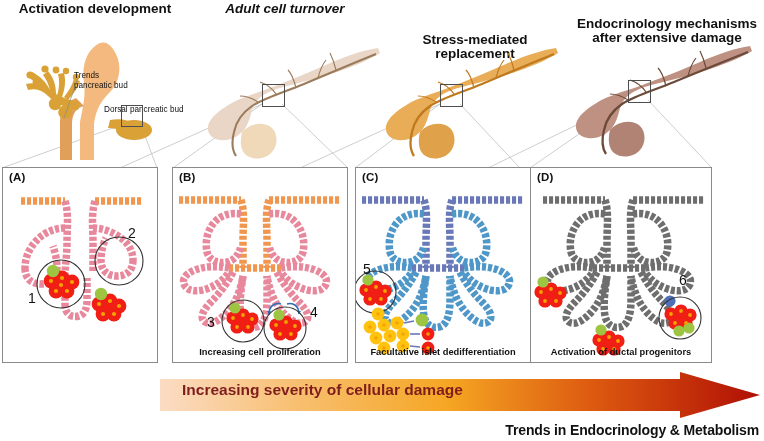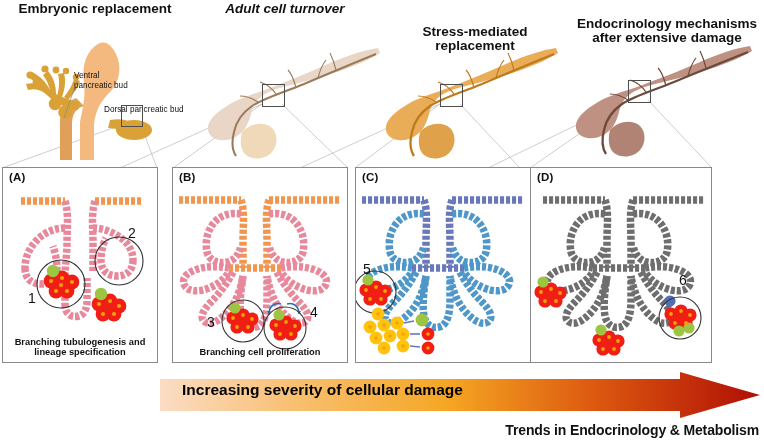--- a/index.html
+++ b/index.html
@@ -39,45 +39,45 @@
   .panel-svg{position:absolute;left:0;top:0;}
 
   .callnum{
     position:absolute;font-size:14px;color:#111;font-weight:normal;
     font-family:"Liberation Sans","DejaVu Sans",sans-serif;
   }
 
   
   #severity-arrow{position:absolute;}
   .arrow-label{
-    position:absolute;font-weight:bold;font-size:15.5px;color:#000000;
+    position:absolute;font-weight:bold;font-size:15.5px;color:#7f1d1d;
     white-space:nowrap;
   }
 
   
   #journal-credit{
     position:absolute;right:5px;bottom:3px;font-size:14px;font-weight:bold;
     color:#111;letter-spacing:-0.15px;
   }
 
   
   .embryo-label{
     position:absolute;font-size:8.2px;color:#111;line-height:1.2;white-space:nowrap;
   }
 </style>
 </head>
 <body>
 
 <div class="col-title" style="left:0px;top:2px;width:190px;">
-  <span>Embryonic replacement</span>
+  <span>Activation development</span>
 </div>
 <div class="col-title" style="left:190px;top:2px;width:190px;font-style:italic;">
   <span>Adult cell turnover</span>
 </div>
-<div class="col-title" style="left:382px;top:10px;width:186px;white-space:pre-line;">
+<div class="col-title" style="left:382px;top:18px;width:186px;white-space:pre-line;">
   <span>Stress-mediated
 replacement</span>
 </div>
 <div class="col-title" style="left:570px;top:2px;width:194px;white-space:pre-line;">
   <span>Endocrinology mechanisms
 after extensive damage</span>
 </div>
 
 <svg class="connectors" viewBox="0 0 764 441">
   <g stroke="#b9b9b9" stroke-width="0.7" fill="none">
@@ -122,21 +122,21 @@
       <circle cx="66" cy="39" r="3.2"></circle>
       <circle cx="45" cy="66" r="6.2"></circle>
       <circle cx="55" cy="74" r="6.8"></circle>
     </g>
 
     <ellipse cx="124" cy="92" rx="18" ry="10" fill="#D9A136"></ellipse>
     <path d="M100 82 C110 80 118 82 124 86 L120 96 C112 92 104 90 98 90 Z" fill="#D9A136"></path>
   </svg>
 </div>
 <div class="embryo-label" style="left:74px;top:61px;white-space:pre-line;">
-  <span>Ventral
+  <span>Trends
 pancreatic bud</span>
 </div>
 <div class="embryo-label" style="left:104px;top:105px;text-align:right;">
   <span>Dorsal pancreatic bud</span>
 </div>
 <svg class="connectors" viewBox="0 0 764 441">
   <g stroke="#8a8a8a" stroke-width="0.7" fill="none">
     <line x1="78" y1="78" x2="64" y2="118"></line>
   </g>
 </svg>
@@ -264,24 +264,20 @@
       <circle cx="111" cy="146" r="2.1" fill="#F5A300"></circle>
     </g>
 
     <circle cx="58" cy="116" r="24" fill="none" stroke="#333" stroke-width="1.1"></circle>
     <circle cx="116" cy="93" r="24" fill="none" stroke="#333" stroke-width="1.1"></circle>
   </svg>
 
   <span class="callnum" style="left:25px;top:122px;">1</span>
   <span class="callnum" style="left:125px;top:57px;">2</span>
 
-  <div class="panel-caption" style="white-space:pre-line;">
-    <span>Branching tubulogenesis and
-lineage specification</span>
-  </div>
 </div>
 
 <div class="panel" style="left:172px;top:167px;width:176px;height:196px;">
   <span class="panel-letter">(B)</span>
 
   <svg class="panel-svg" width="176" height="196" viewBox="0 0 176 196">
     <defs>
       <style>
         .bb-pink{stroke:#E8889C;stroke-width:7.5;fill:none;stroke-dasharray:4.1 1.9;}
         .bb-orng{stroke:#F0964E;stroke-width:7.5;fill:none;stroke-dasharray:4.1 1.9;}
@@ -352,21 +348,21 @@
     </g>
 
     <circle cx="70" cy="153" r="21" fill="none" stroke="#333" stroke-width="1.1"></circle>
     <circle cx="112" cy="160" r="21" fill="none" stroke="#333" stroke-width="1.1"></circle>
   </svg>
 
   <span class="callnum" style="left:34px;top:146px;">3</span>
   <span class="callnum" style="left:137px;top:136px;">4</span>
 
   <div class="panel-caption" style="white-space:pre-line;">
-    <span>Branching cell proliferation</span>
+    <span>Increasing cell proliferation</span>
   </div>
 </div>
 
 <div class="panel" style="left:355px;top:167px;width:176px;height:196px;">
   <span class="panel-letter">(C)</span>
 
   <svg class="panel-svg" width="176" height="196" viewBox="0 0 176 196">
     <defs>
       <style>
         .bc-blue{stroke:#4E97C8;stroke-width:7.5;fill:none;stroke-dasharray:4.1 1.9;}
@@ -436,20 +432,23 @@
         <circle cx="72" cy="166" r="1.8" fill="#F5A300"></circle>
       <circle cx="72" cy="180" r="6.4" fill="#F01E14"></circle>
         <circle cx="72" cy="180" r="1.8" fill="#F5A300"></circle>
       <circle cx="47" cy="178" r="6.4" fill="#FFC20E"></circle>
         <circle cx="47" cy="178" r="1.8" fill="#F5A300"></circle>
     </g>
   </svg>
 
   <span class="callnum" style="left:7px;top:93px;">5</span>
 
+  <div class="panel-caption">
+    <span>Facultative islet dedifferentiation</span>
+  </div>
 </div>
 
 <div class="panel" style="left:530px;top:167px;width:182px;height:196px;">
   <span class="panel-letter">(D)</span>
 
   <svg class="panel-svg" width="182" height="196" viewBox="0 0 182 196">
     <defs>
       <style>
         .bd-gray{stroke:#6E6E6E;stroke-width:7.5;fill:none;stroke-dasharray:4.1 1.9;}
       </style>
@@ -520,20 +519,23 @@
       <circle cx="150" cy="143" r="1.9" fill="#F5A300"></circle>
       <circle cx="159" cy="147" r="1.9" fill="#F5A300"></circle>
       <circle cx="144" cy="155" r="1.9" fill="#F5A300"></circle>
       <circle cx="155" cy="155" r="1.9" fill="#F5A300"></circle>
     </g>
     <circle cx="149" cy="150" r="21" fill="none" stroke="#333" stroke-width="1.1"></circle>
   </svg>
 
   <span class="callnum" style="left:148px;top:104px;">6</span>
 
+  <div class="panel-caption">
+    <span>Activation of ductal progenitors</span>
+  </div>
 </div>
 
 <svg id="severity-arrow" style="left:160px;top:372px;" width="600" height="46" viewBox="0 0 600 46">
   <defs>
     <linearGradient id="sevgrad" x1="0" y1="0" x2="1" y2="0">
       <stop offset="0%" stop-color="#FBDCC4"></stop>
       <stop offset="22%" stop-color="#F8C073"></stop>
       <stop offset="48%" stop-color="#F5A623"></stop>
       <stop offset="72%" stop-color="#DD5A10"></stop>
       <stop offset="100%" stop-color="#B00F05"></stop>

